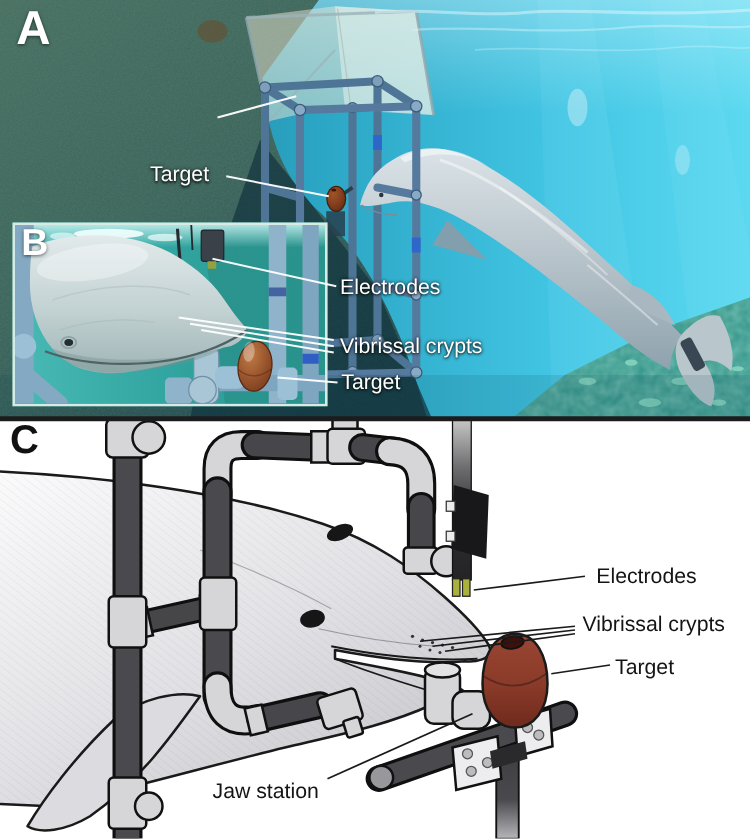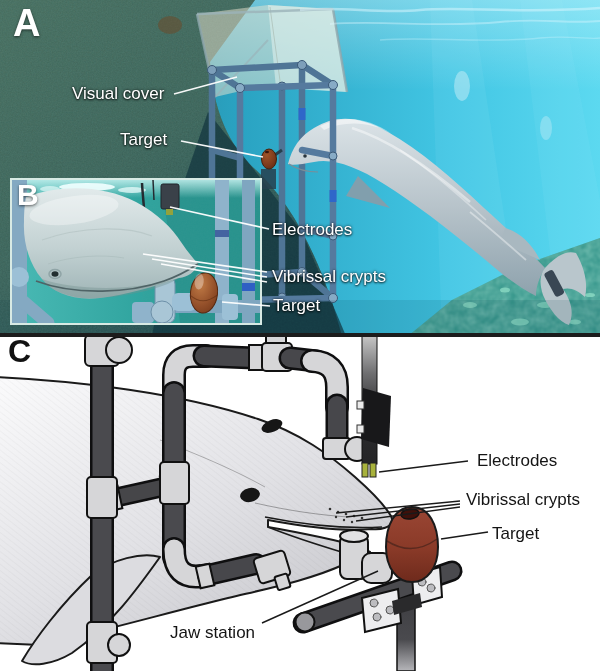--- a/index.html
+++ b/index.html
@@ -269,21 +269,20 @@
         <line x1="181" y1="141" x2="263" y2="157"></line>
         <line x1="170" y1="207" x2="269" y2="229"></line>
         <line x1="143" y1="254" x2="267" y2="272"></line>
         <line x1="152" y1="259" x2="267" y2="277"></line>
         <line x1="161" y1="264" x2="267" y2="282"></line>
         <line x1="222" y1="302" x2="270" y2="306"></line>
       </g>
     </svg>
 
     <div class="panelLetterPhoto" style="left:13px;top:2px;font-size:38px;">A</div>
-    <div class="lblPhoto" style="left:72px;top:85px;">Visual cover</div>
     <div class="lblPhoto" style="left:120px;top:131px;">Target</div>
     <div class="lblPhoto" style="left:272px;top:221px;">Electrodes</div>
     <div class="lblPhoto" style="left:272px;top:268px;">Vibrissal crypts</div>
     <div class="lblPhoto" style="left:273px;top:297px;">Target</div>
   </div>
 
   <div id="divider"></div>
 
   <div id="panelC">
     <svg width="600" height="336" viewBox="0 0 600 336">

